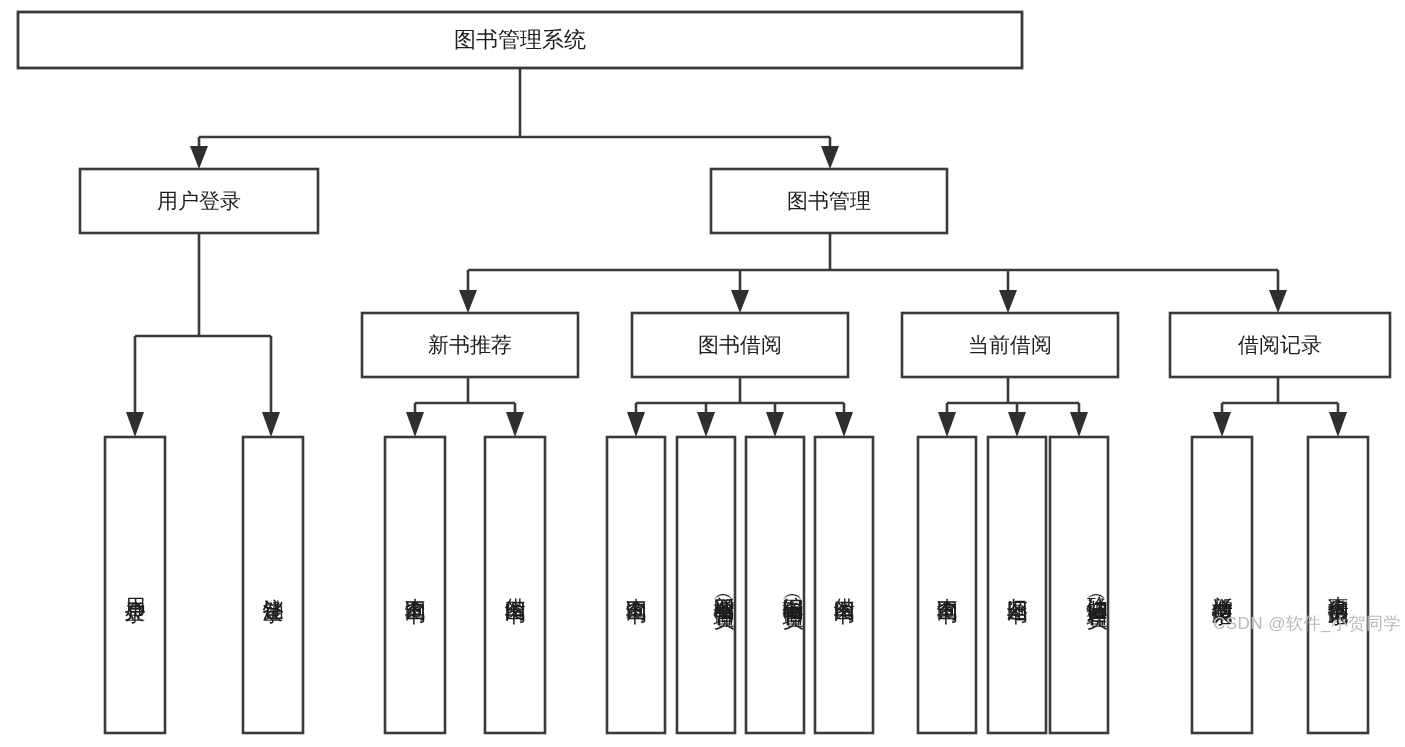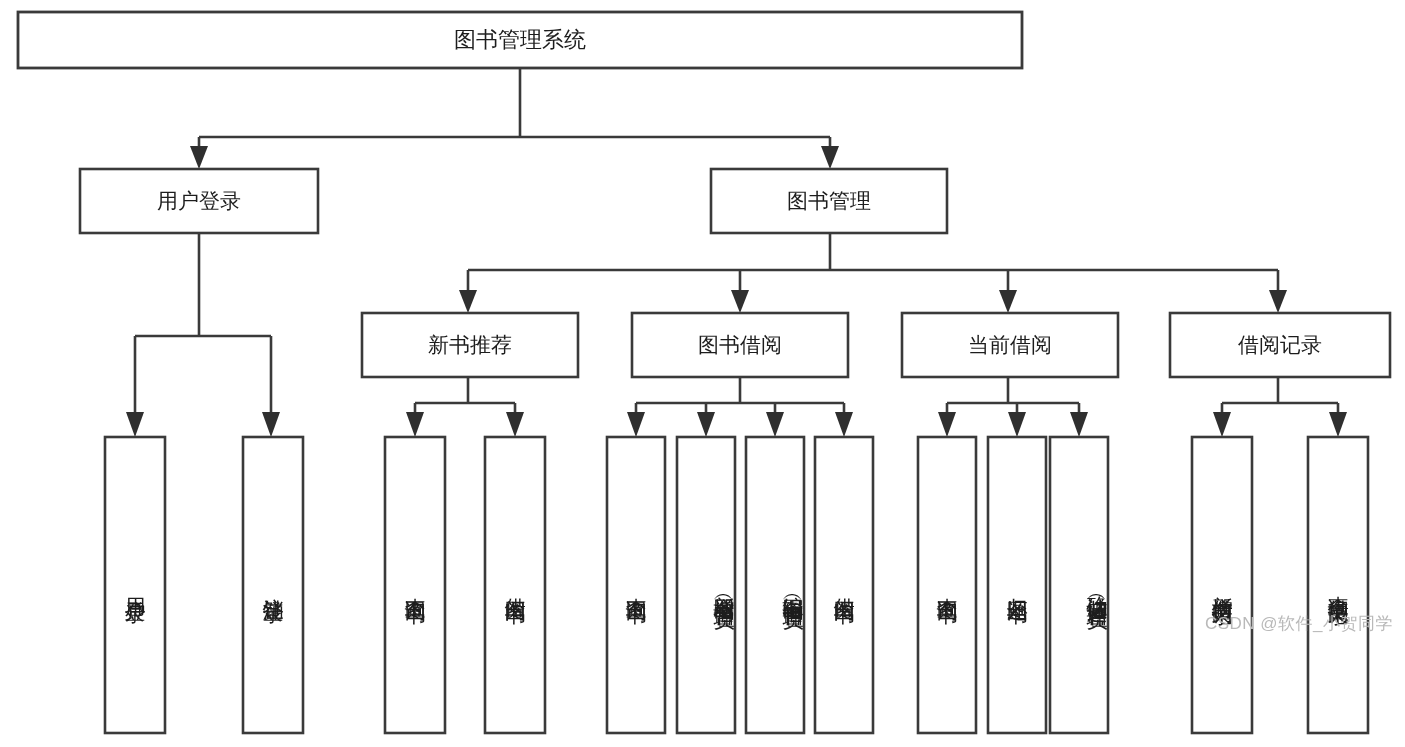--- a/index.html
+++ b/index.html
@@ -70,21 +70,21 @@
     font-family: "Liberation Sans", "DejaVu Sans", sans-serif;
     font-size: 21px;
     line-height: 1.08;
     color: #1d1d1d;
     letter-spacing: 2px;
     white-space: nowrap;
     pointer-events: none;
   }
   .watermark {
     position: absolute;
-    right: 12px;
+    right: 4px;
     bottom: 6px;
     font-family: "Liberation Sans", "DejaVu Sans", sans-serif;
     font-size: 17px;
     color: #b9b9b9;
     letter-spacing: 0.5px;
     white-space: nowrap;
   }
 </style>
 </head>
 <body>

